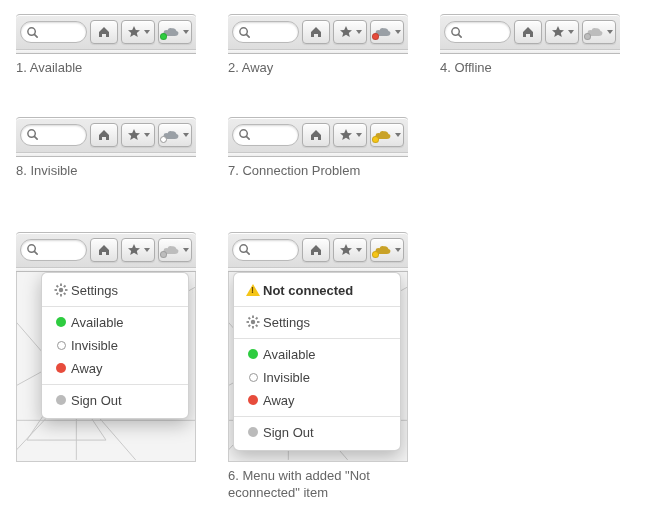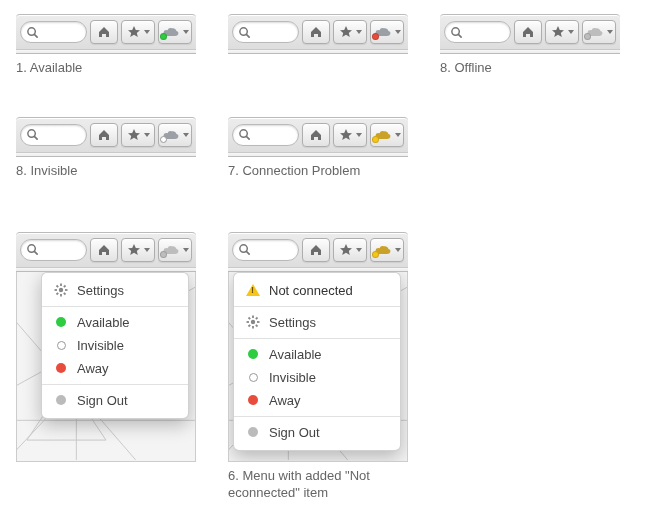--- a/index.html
+++ b/index.html
@@ -127,27 +127,27 @@
     background: #fff;
     border: 1px solid rgba(0,0,0,0.18);
     border-radius: 6px;
     box-shadow: 0 6px 18px rgba(0,0,0,0.25);
     padding: 6px 0;
   }
   .dropdown.wide { width: 168px; }
   .menu-item {
     display: flex;
     align-items: center;
-    gap: 9px;
+    gap: 3px;
     padding: 4px 12px;
     font-size: 13px;
     color: #444;
     font-weight: 500;
   }
-  .menu-item.bold { font-weight: 400; color: #333; }
+  .menu-item.bold { font-weight: 700; color: #333; }
   .sep {
     height: 1px;
     background: #e1e1e1;
     margin: 4px 0;
   }
   .mi-icon {
     width: 14px; height: 14px;
     display: flex; align-items: center; justify-content: center;
   }
   .circ {
@@ -273,20 +273,21 @@
       </div>
       <div class="btn w2">
         <span class="cloud"><svg width="18" height="14" viewBox="0 0 18 12">
                 <use href="#svg-cloud" fill="#9aa0a6"></use>
               </svg><span class="dot" style="background:#e74c3c;"></span></span>
         <span class="chev"></span>
       </div>
     </div>
     <div class="fade-strip"></div>
   </div>
+    <div class="caption">2. Away</div>
   </div>
     <div class="cell">
 
   <div class="toolbar-wrap">
     <div class="toolbar">
       <div class="search">
         <span class="mag-icon">
               <svg width="13" height="13" viewBox="0 0 14 14">
                 <use href="#svg-mag"></use>
               </svg>
@@ -309,21 +310,21 @@
       </div>
       <div class="btn w2">
         <span class="cloud"><svg width="18" height="14" viewBox="0 0 18 12">
                 <use href="#svg-cloud" fill="#bdbdbd"></use>
               </svg><span class="dot" style="background:#bdbdbd;"></span></span>
         <span class="chev"></span>
       </div>
     </div>
     <div class="fade-strip"></div>
   </div>
-    <div class="caption">8. Offline</div>
+    <div class="caption">4. Offline</div>
   </div>
     <div class="row-sep"></div>
     <div class="cell">
 
   <div class="toolbar-wrap">
     <div class="toolbar">
       <div class="search">
         <span class="mag-icon">
               <svg width="13" height="13" viewBox="0 0 14 14">
                 <use href="#svg-mag"></use>

